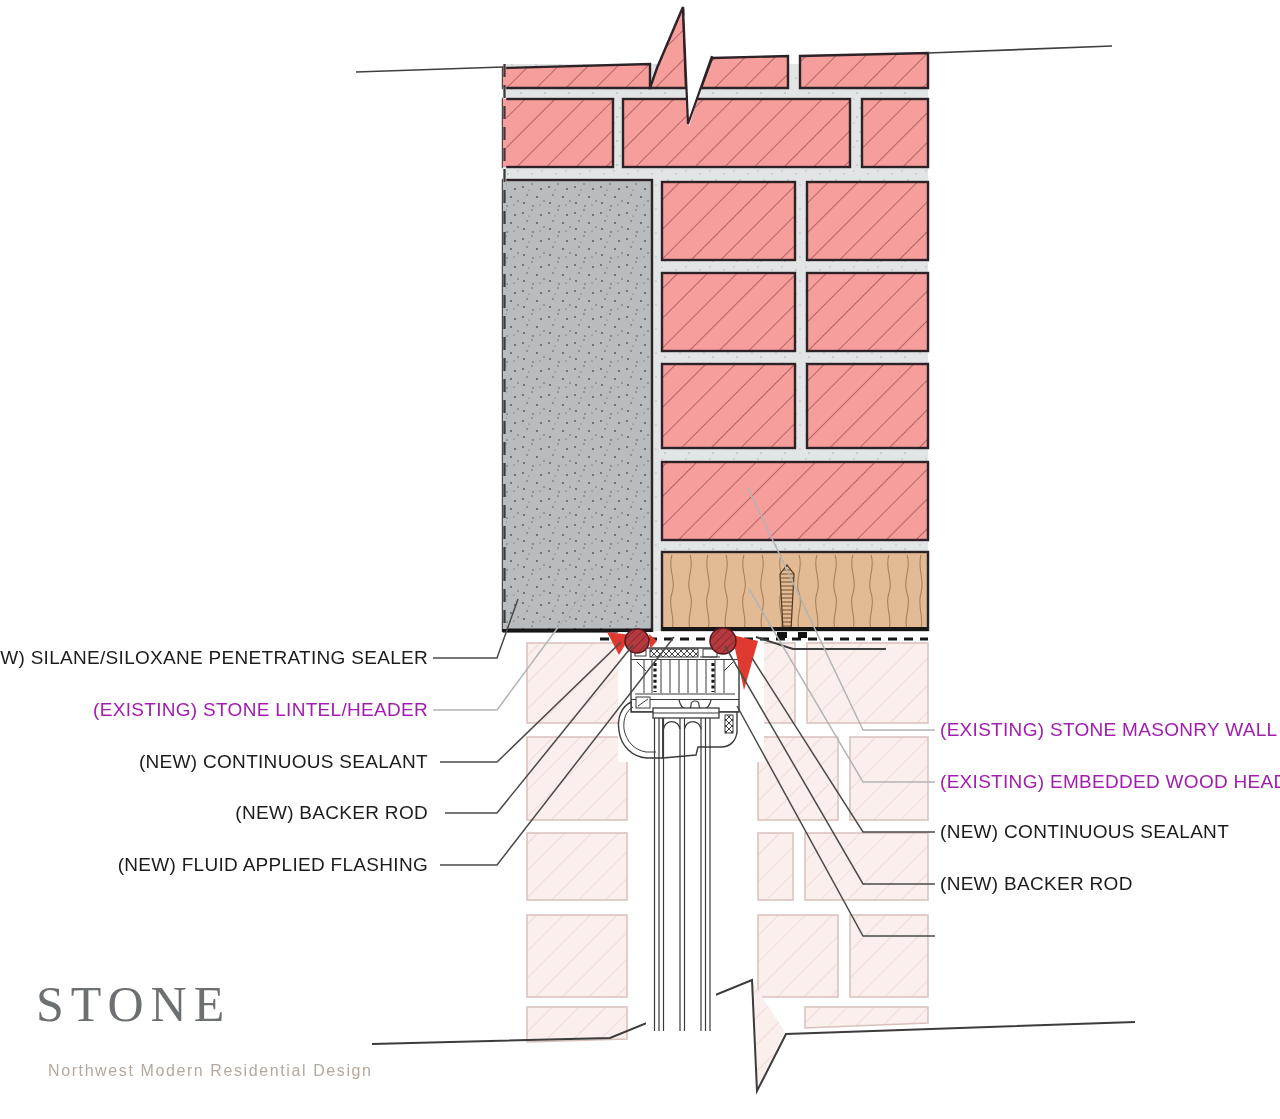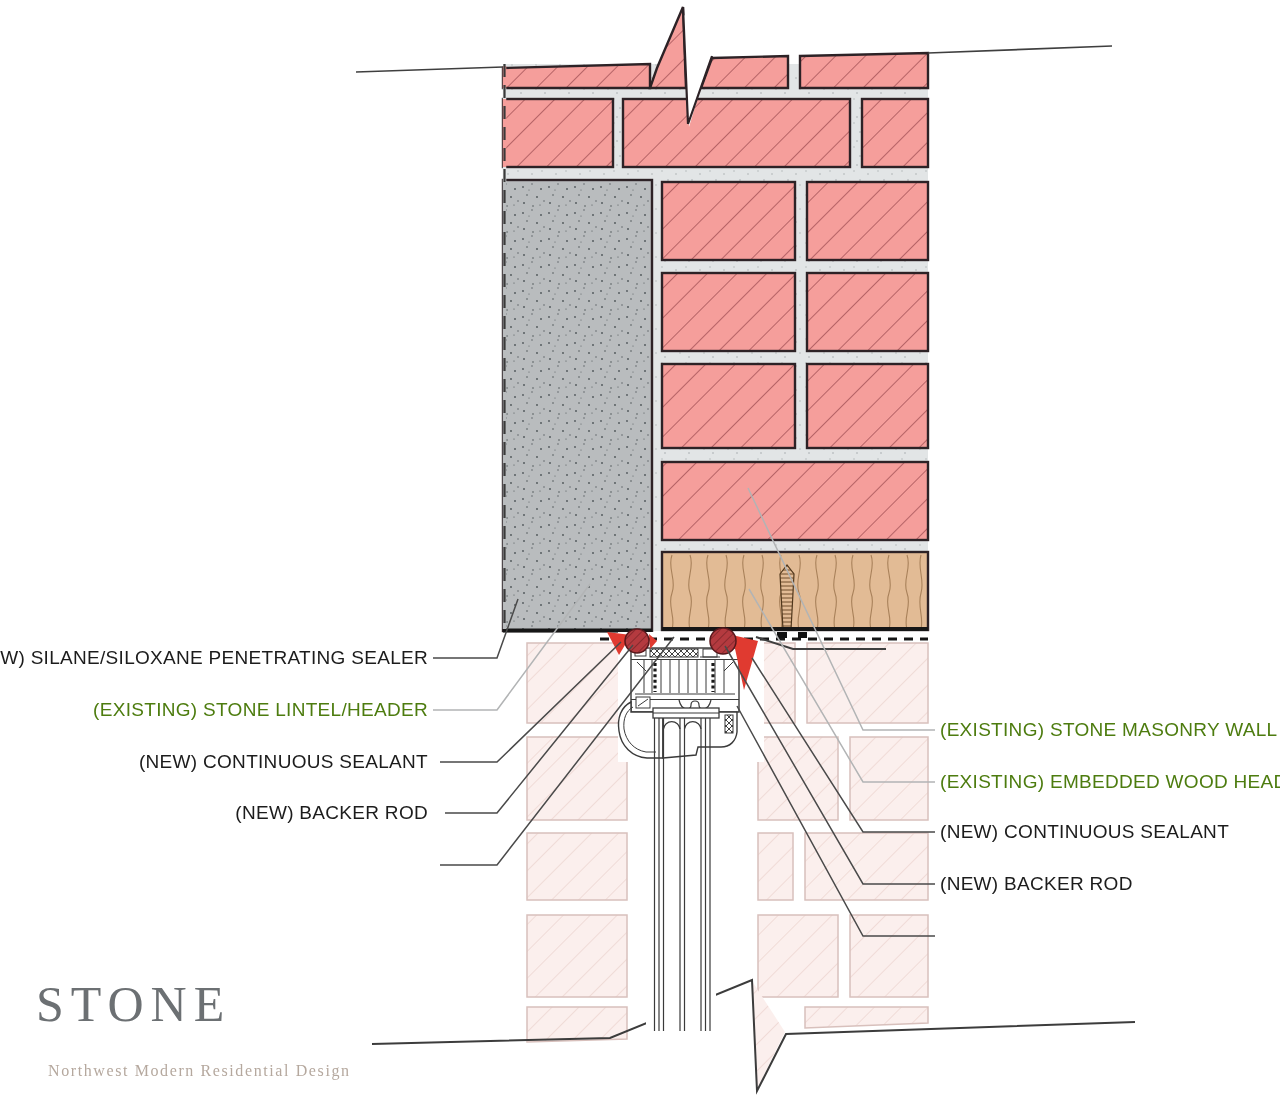--- a/index.html
+++ b/index.html
@@ -3,26 +3,26 @@
 <meta charset="utf-8">
 <style>
   html,body{margin:0;padding:0;background:#ffffff;}
   .canvas{position:relative;width:1280px;height:1119px;background:#fff;overflow:hidden;
           font-family:"Liberation Sans",sans-serif;}
   svg{position:absolute;left:0;top:0;}
   .callout{position:absolute;white-space:nowrap;font-size:19px;letter-spacing:.3px;
            color:#1c1c1c;line-height:22px;}
   .callout.right-col{left:940px;}
   .callout.left-col{right:852px;text-align:right;}
-  .callout.existing{color:#4d7c0f;}
+  .callout.existing{color:#a21caf;}
   .logo{position:absolute;color:#6c7073;font-family:"Liberation Serif",serif;}
   .logo-primary{left:36px;top:979px;font-size:50px;letter-spacing:7px;line-height:1;}
   .logo-secondary{left:171px;top:1014px;font-size:38px;letter-spacing:4px;line-height:1;}
   .logo-tagline{position:absolute;left:48px;top:1062px;font-size:16px;letter-spacing:1.6px;
-           color:#b5a89e;font-family:Liberation Serif, serif;}
+           color:#b5a89e;font-family:Liberation Sans, sans-serif;}
 </style>
 </head>
 <body>
 
 <div class="canvas">
 
 <svg width="1280" height="1119" viewBox="0 0 1280 1119">
   <defs>
     <pattern id="pbrick" width="21" height="21" patternUnits="userSpaceOnUse" patternTransform="rotate(45)">
       <rect width="21" height="21" fill="#f59e9b"></rect>
@@ -207,20 +207,21 @@
     <path d="M935,832 L863,832 L752,658"></path>
     <path d="M935,884 L863,884 L725,646"></path>
     <path d="M935,936 L863,936 L737,706"></path>
   </g>
 </svg>
 
 <div class="callout left-col" style="top:647px">(NEW) SILANE/SILOXANE PENETRATING SEALER</div>
 <div class="callout left-col existing" style="top:699px">(EXISTING) STONE LINTEL/HEADER</div>
 <div class="callout left-col" style="top:751px">(NEW) CONTINUOUS SEALANT</div>
 <div class="callout left-col" style="top:802px">(NEW) BACKER ROD</div>
+<div class="callout left-col" style="top:854px">(NEW) FLUID APPLIED FLASHING</div>
 
 <div class="callout right-col existing" style="top:719px">(EXISTING) STONE MASONRY WALL</div>
 <div class="callout right-col existing" style="top:771px">(EXISTING) EMBEDDED WOOD HEADER</div>
 <div class="callout right-col" style="top:821px">(NEW) CONTINUOUS SEALANT</div>
 <div class="callout right-col" style="top:873px">(NEW) BACKER ROD</div>
 
 <div class="logo logo-primary">STONE</div>
 <div class="logo-tagline">Northwest  Modern  Residential  Design</div>
 
 </div>

